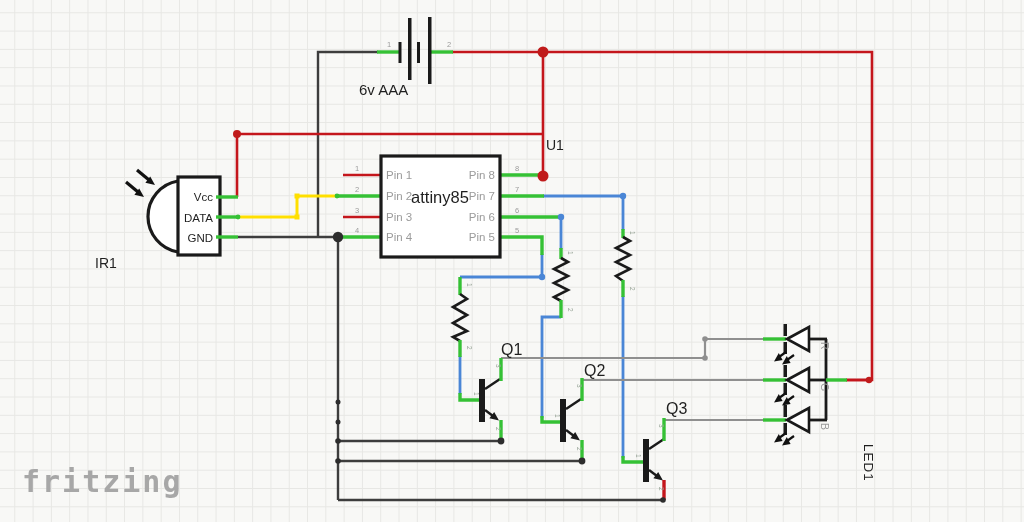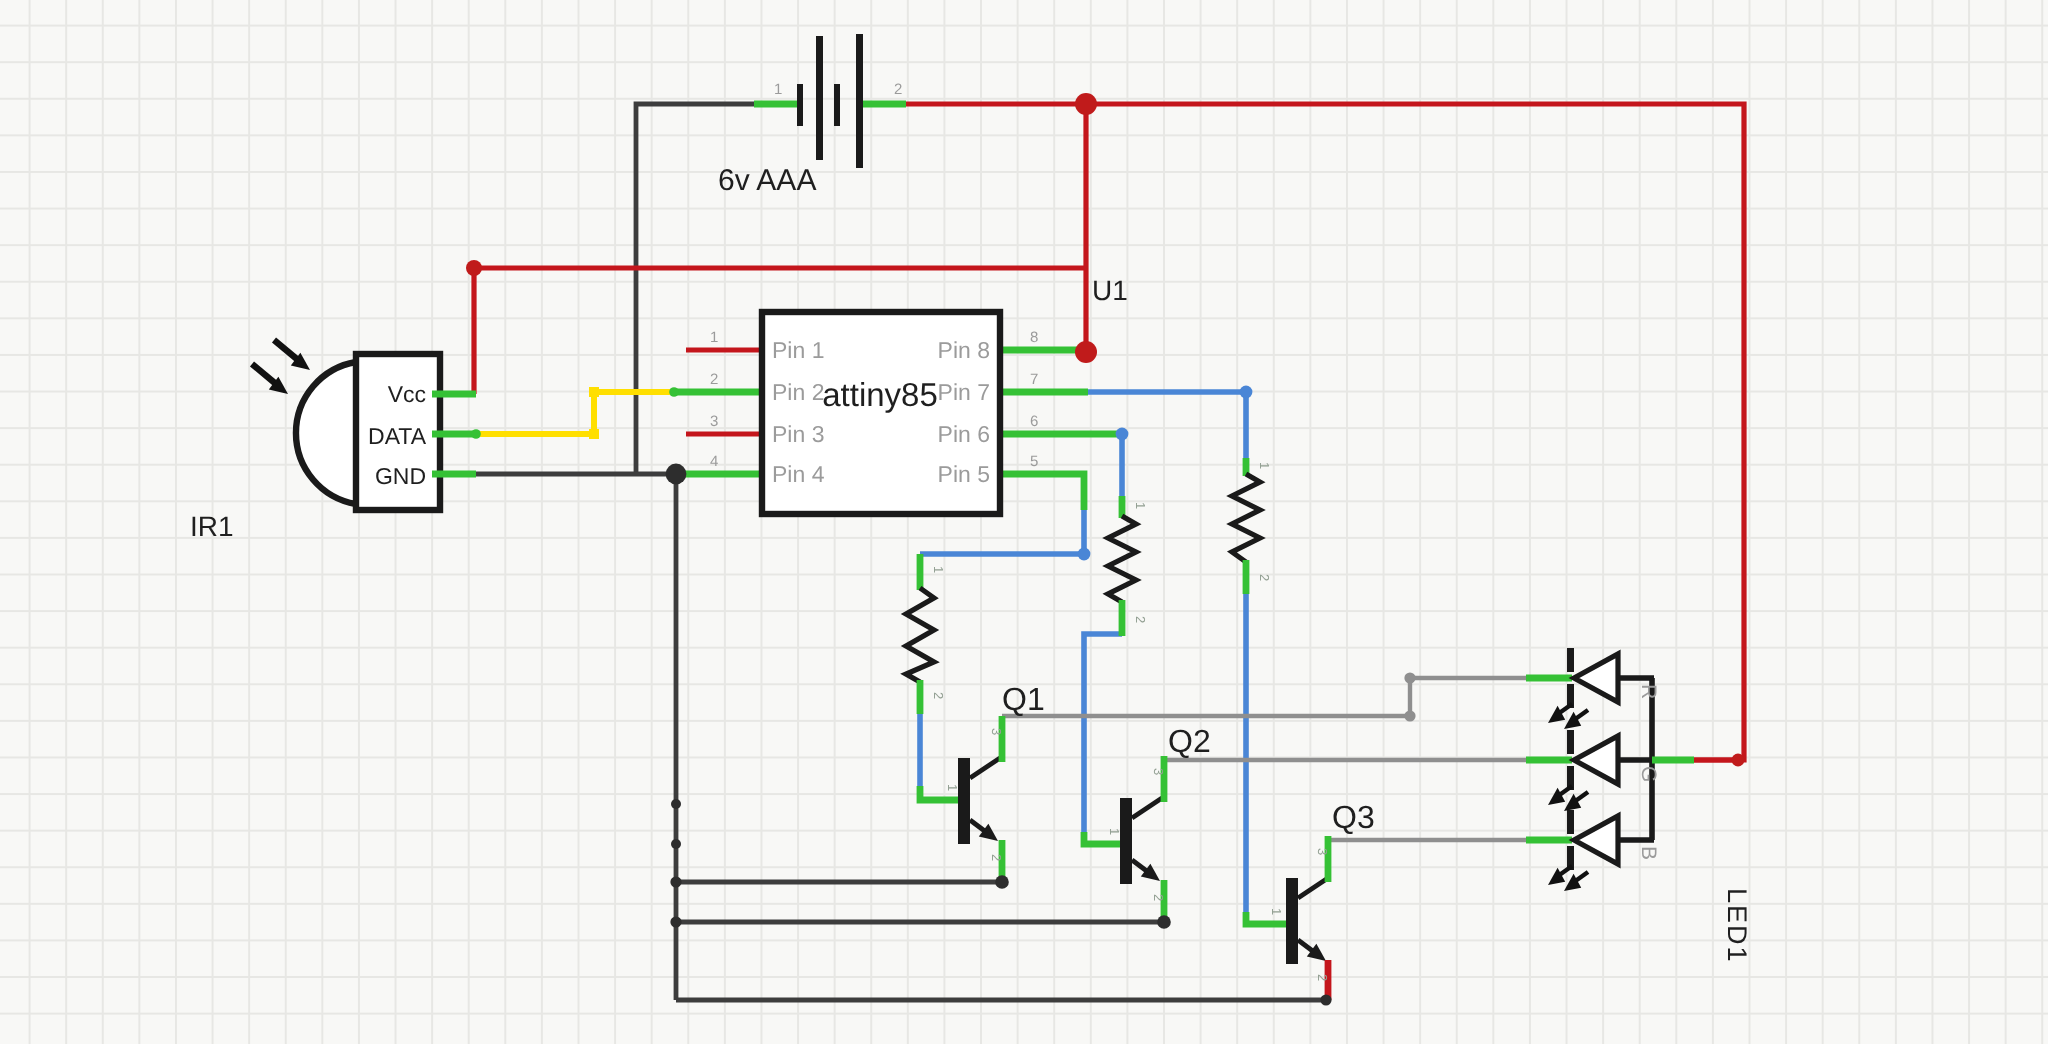--- a/index.html
+++ b/index.html
@@ -278,13 +278,14 @@
       <circle cx="623" cy="196" r="3.2" fill="#4a86d6"></circle>
       <circle cx="561" cy="217" r="3.2" fill="#4a86d6"></circle>
       <circle cx="542" cy="277" r="3.2" fill="#4a86d6"></circle>
       <rect x="294.5" y="214.5" width="5" height="5" fill="#ffdf00"></rect>
       <rect x="294.5" y="193.5" width="5" height="5" fill="#ffdf00"></rect>
       <circle cx="238" cy="217" r="2.4" fill="#35c135"></circle>
       <circle cx="337" cy="196" r="2.4" fill="#35c135"></circle>
     </g>
   </svg>
 
+  <div class="watermark">fritzing</div>
 </div>
 
 </body></html>

